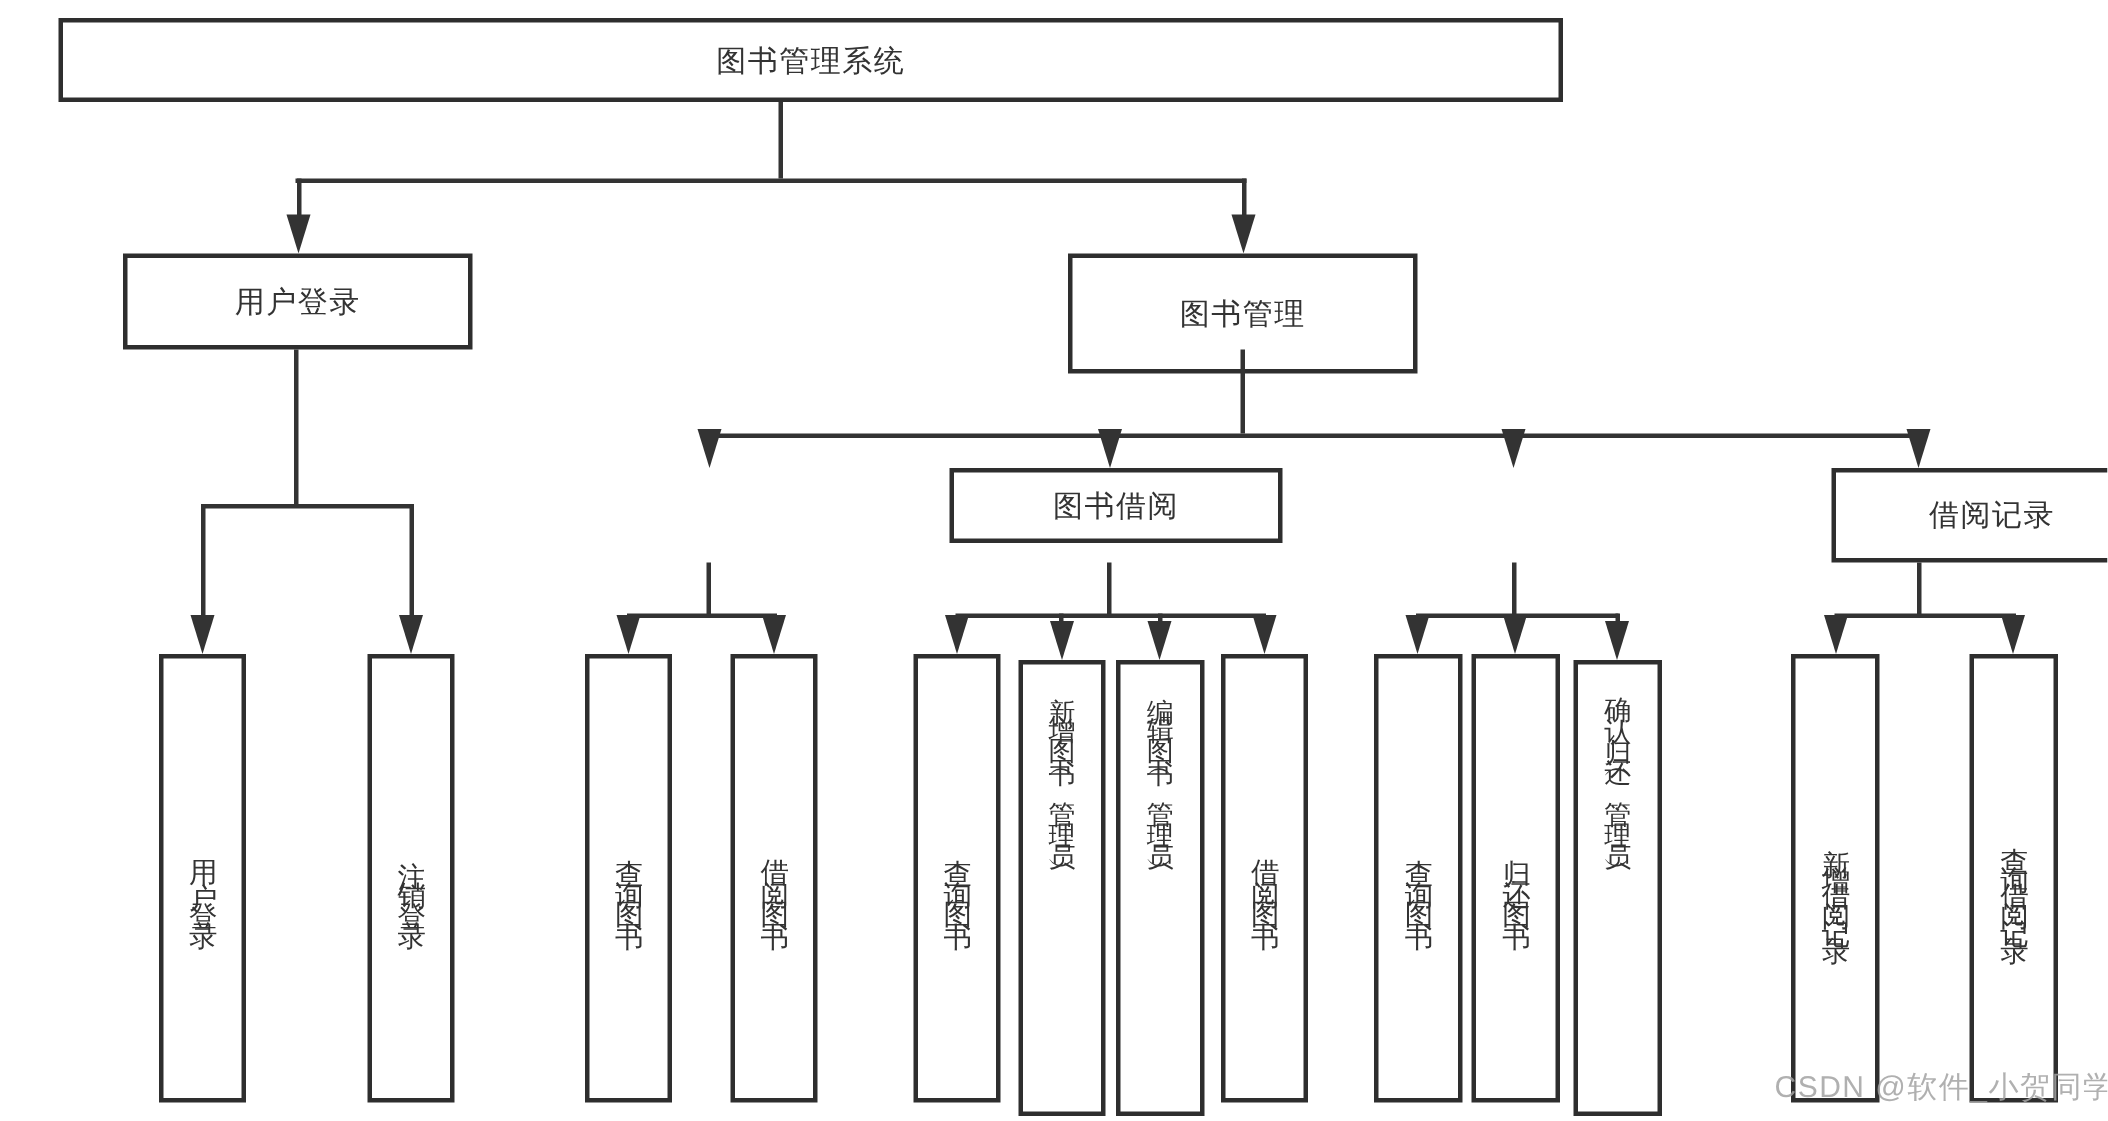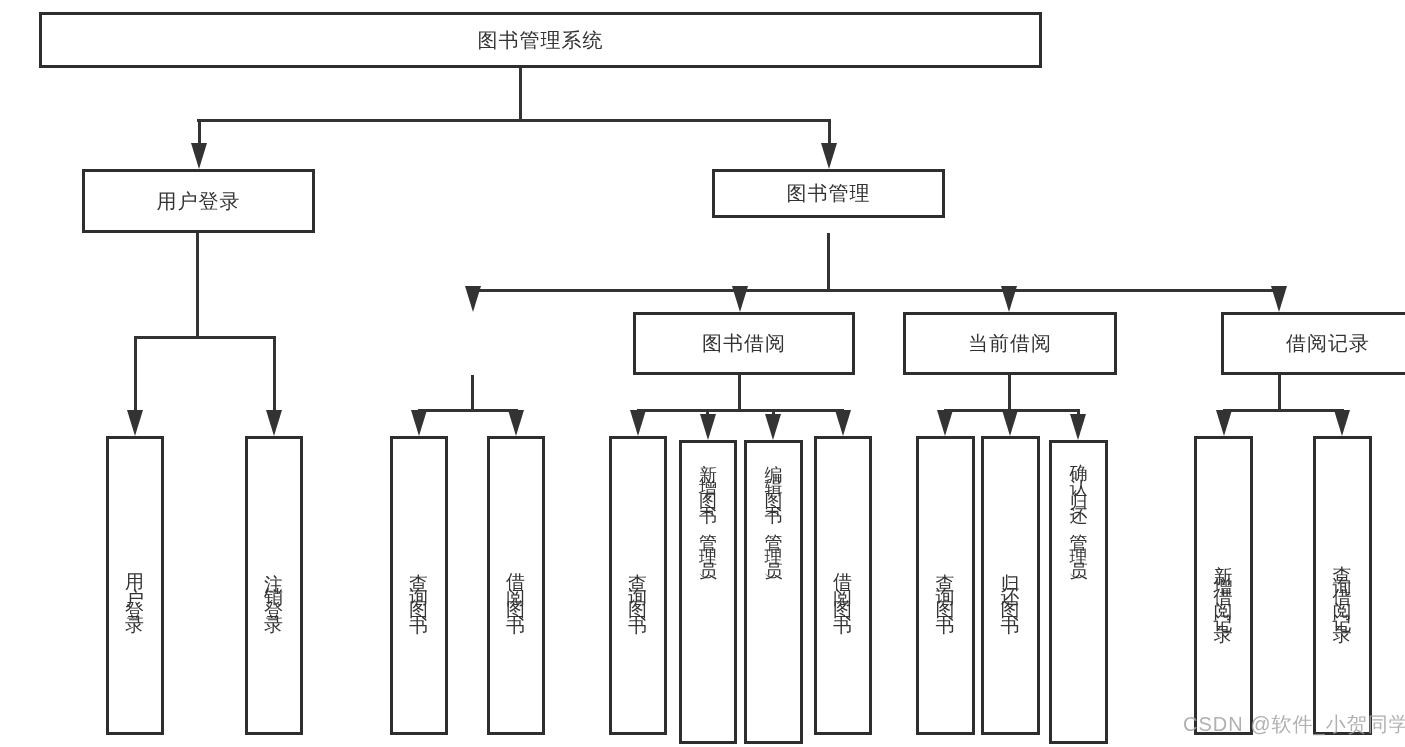--- a/index.html
+++ b/index.html
@@ -44,43 +44,40 @@
   <div class="vline" style="left:519px;top:68px;height:51px;"></div>
   <div class="hline" style="left:197px;top:119px;width:634px;"></div>
   <div class="vline" style="left:198px;top:119px;height:28px;"></div>
   <div class="arrow" style="left:191px;top:143px;"></div>
   <div class="vline" style="left:828px;top:119px;height:28px;"></div>
   <div class="arrow" style="left:821px;top:143px;"></div>
 
   <div class="box" style="left:82px;top:169px;width:233px;height:64px;">
     <span class="hlabel">用户登录</span>
   </div>
-  <div class="box" style="left:712px;top:169px;width:233px;height:49px;">
+  <div class="box" style="left:712px;top:169px;width:233px;height:80px;">
     <span class="hlabel">图书管理</span>
   </div>
 
   <div class="vline" style="left:196px;top:233px;height:103px;"></div>
   <div class="hline" style="left:134px;top:336px;width:142px;"></div>
   <div class="vline" style="left:134px;top:336px;height:78px;"></div>
   <div class="arrow" style="left:127px;top:410px;"></div>
   <div class="vline" style="left:273px;top:336px;height:78px;"></div>
   <div class="arrow" style="left:266px;top:410px;"></div>
 
   <div class="vline" style="left:827px;top:233px;height:56px;"></div>
   <div class="hline" style="left:472px;top:289px;width:808px;"></div>
   <div class="arrow" style="left:465px;top:286px;"></div>
   <div class="arrow" style="left:732px;top:286px;"></div>
   <div class="arrow" style="left:1001px;top:286px;"></div>
   <div class="arrow" style="left:1271px;top:286px;"></div>
 
-  <div class="box" style="left:633px;top:312px;width:222px;height:63px;">
+  <div class="box" style="left:633px;top:312px;width:222px;height:50px;">
     <span class="hlabel">图书借阅</span>
-  </div>
-  <div class="box" style="left:903px;top:312px;width:214px;height:63px;">
-    <span class="hlabel">当前借阅</span>
   </div>
   <div class="box" style="left:1173px;top:312px;width:214px;height:63px;margin-left:48px;">
     <span class="hlabel">借阅记录</span>
   </div>
 
   <div class="vline" style="left:471px;top:375px;height:35px;"></div>
   <div class="hline" style="left:418px;top:409px;width:100px;"></div>
   <div class="arrow" style="left:411px;top:410px;"></div>
   <div class="arrow" style="left:508px;top:410px;"></div>
 

